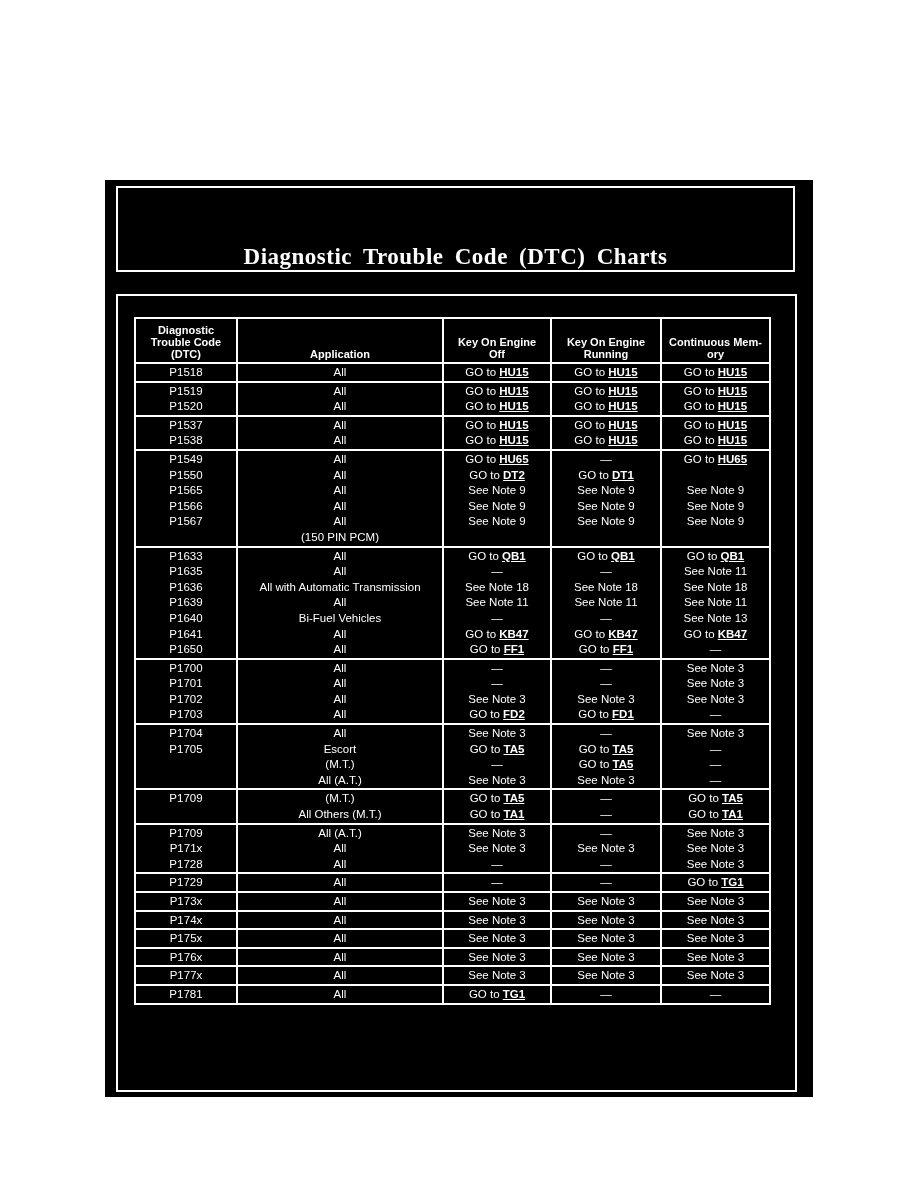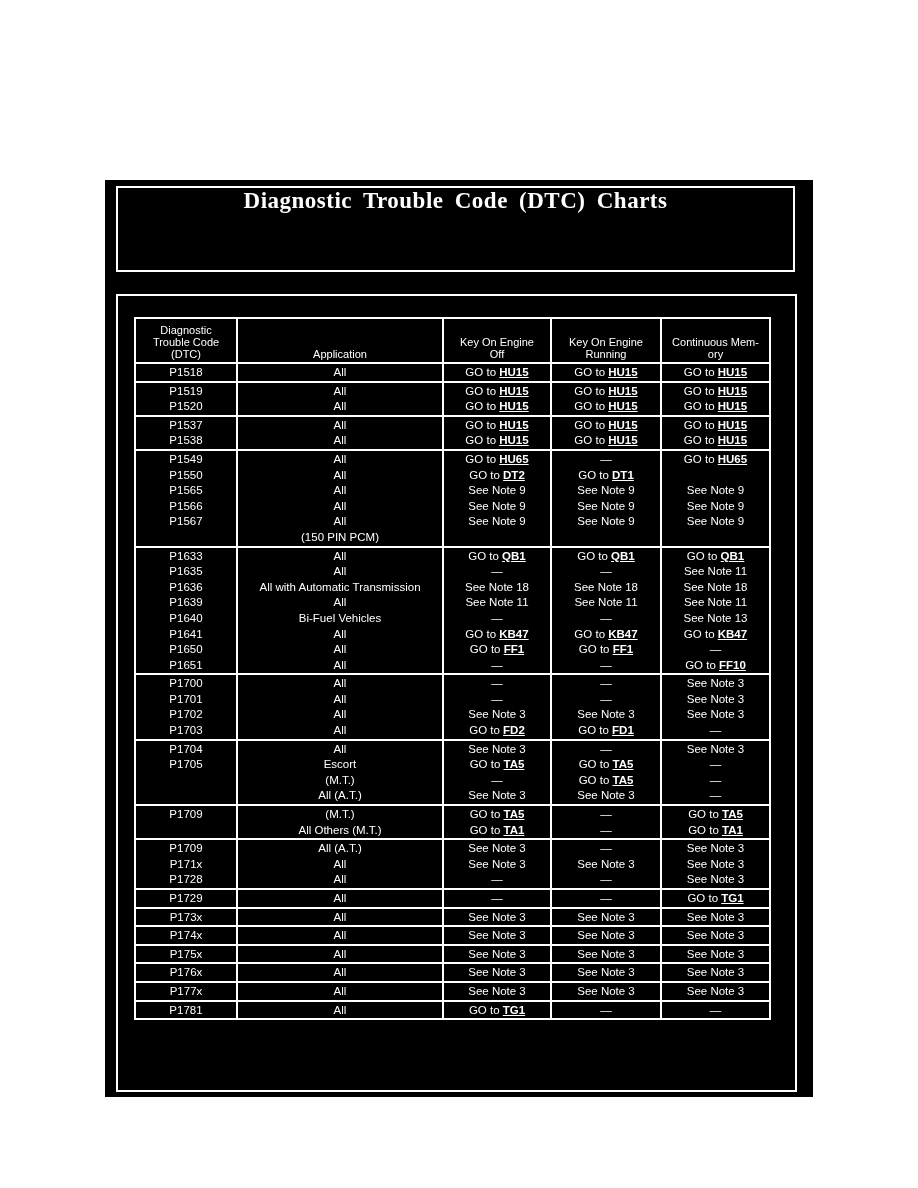--- a/index.html
+++ b/index.html
@@ -1,27 +1,27 @@
 <!DOCTYPE html>
 <html><head>
 <meta charset="utf-8">
 <style>
   html, body { margin:0; padding:0; }
   body { width:918px; height:1188px; background:#ffffff; position:relative; overflow:hidden;
          font-family:"Liberation Sans", sans-serif; }
   .page-black { position:absolute; left:105px; top:180px; width:708px; height:917px; background:#000; }
   .title-box { position:absolute; left:116px; top:186px; width:679px; height:86px;
-               border:2px solid #fff; box-sizing:border-box; display:flex; align-items:flex-start; justify-content:center; }
+               border:2px solid #fff; box-sizing:border-box; display:flex; align-items:flex-end; justify-content:center; }
   .title-text { color:#fff; font-family:"Liberation Serif", serif; font-weight:bold; font-size:23px; letter-spacing:0.5px; word-spacing:5px; }
   .table-box { position:absolute; left:116px; top:294px; width:681px; height:798px;
                border:2px solid #fff; box-sizing:border-box; }
   table.dtc { position:absolute; left:134px; top:317px; width:635px; border-collapse:collapse; color:#fff;
               font-size:11.5px; table-layout:fixed; }
   table.dtc th, table.dtc td { border-left:2px solid #fff; border-right:2px solid #fff; text-align:center; padding:0; }
-  table.dtc th { font-weight:normal; font-size:11px; line-height:12px; vertical-align:bottom; padding-bottom:2px; height:41px;
+  table.dtc th { font-weight:bold; font-size:11px; line-height:12px; vertical-align:bottom; padding-bottom:2px; height:41px;
                  border-top:2px solid #fff; border-bottom:2px solid #fff; }
   table.dtc tbody { border-top:2px solid #fff; border-bottom:2px solid #fff;padding-left:20px; }
   table.dtc tbody tr:first-child td { border-top:2px solid #fff; padding-top:1px; }
   table.dtc td { line-height:15.6px; height:15.6px; vertical-align:top; }
   .ref { font-weight:bold;text-decoration:underline; }
   .continued { position:absolute; left:136px; top:1108px; color:#fff; font-size:16px; }
 </style>
 </head>
 <body>
 
@@ -191,27 +191,20 @@
         <td><span>GO to </span><span class="ref">KB47</span></td>
         <td><span>GO to </span><span class="ref">KB47</span></td>
       </tr>
       <tr>
         <td>P1650</td>
         <td>All</td>
         <td><span>GO to </span><span class="ref">FF1</span></td>
         <td><span>GO to </span><span class="ref">FF1</span></td>
         <td>—</td>
       </tr>
-      <tr>
-        <td>P1651</td>
-        <td>All</td>
-        <td>—</td>
-        <td>—</td>
-        <td><span>GO to </span><span class="ref">FF10</span></td>
-      </tr>
     </tbody>
     <tbody>
       <tr>
         <td>P1700</td>
         <td>All</td>
         <td>—</td>
         <td>—</td>
         <td>See Note 3</td>
       </tr>
       <tr>

